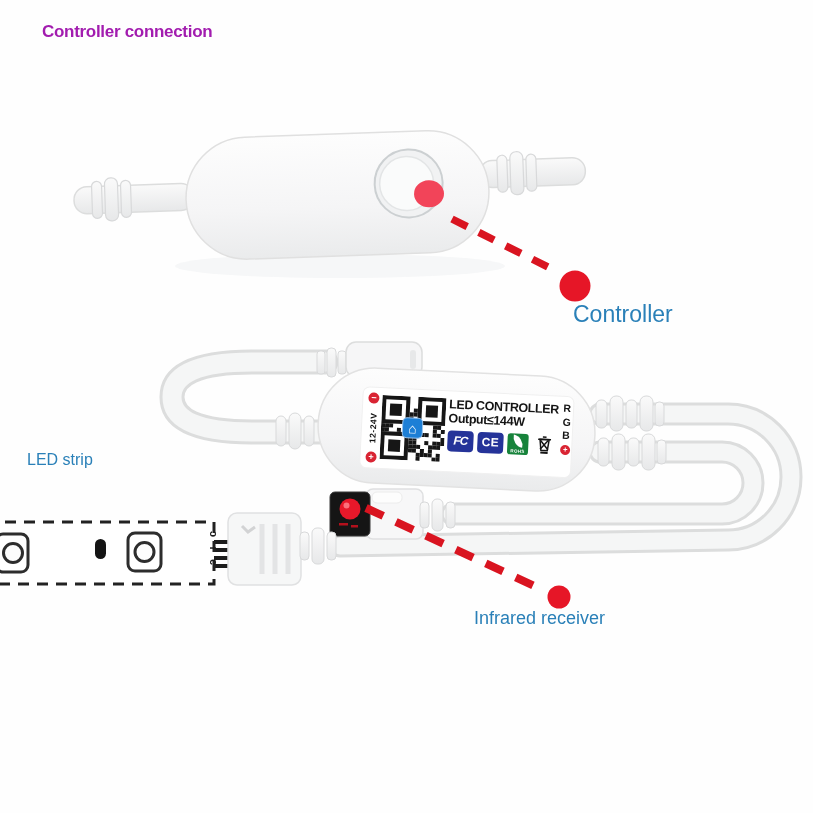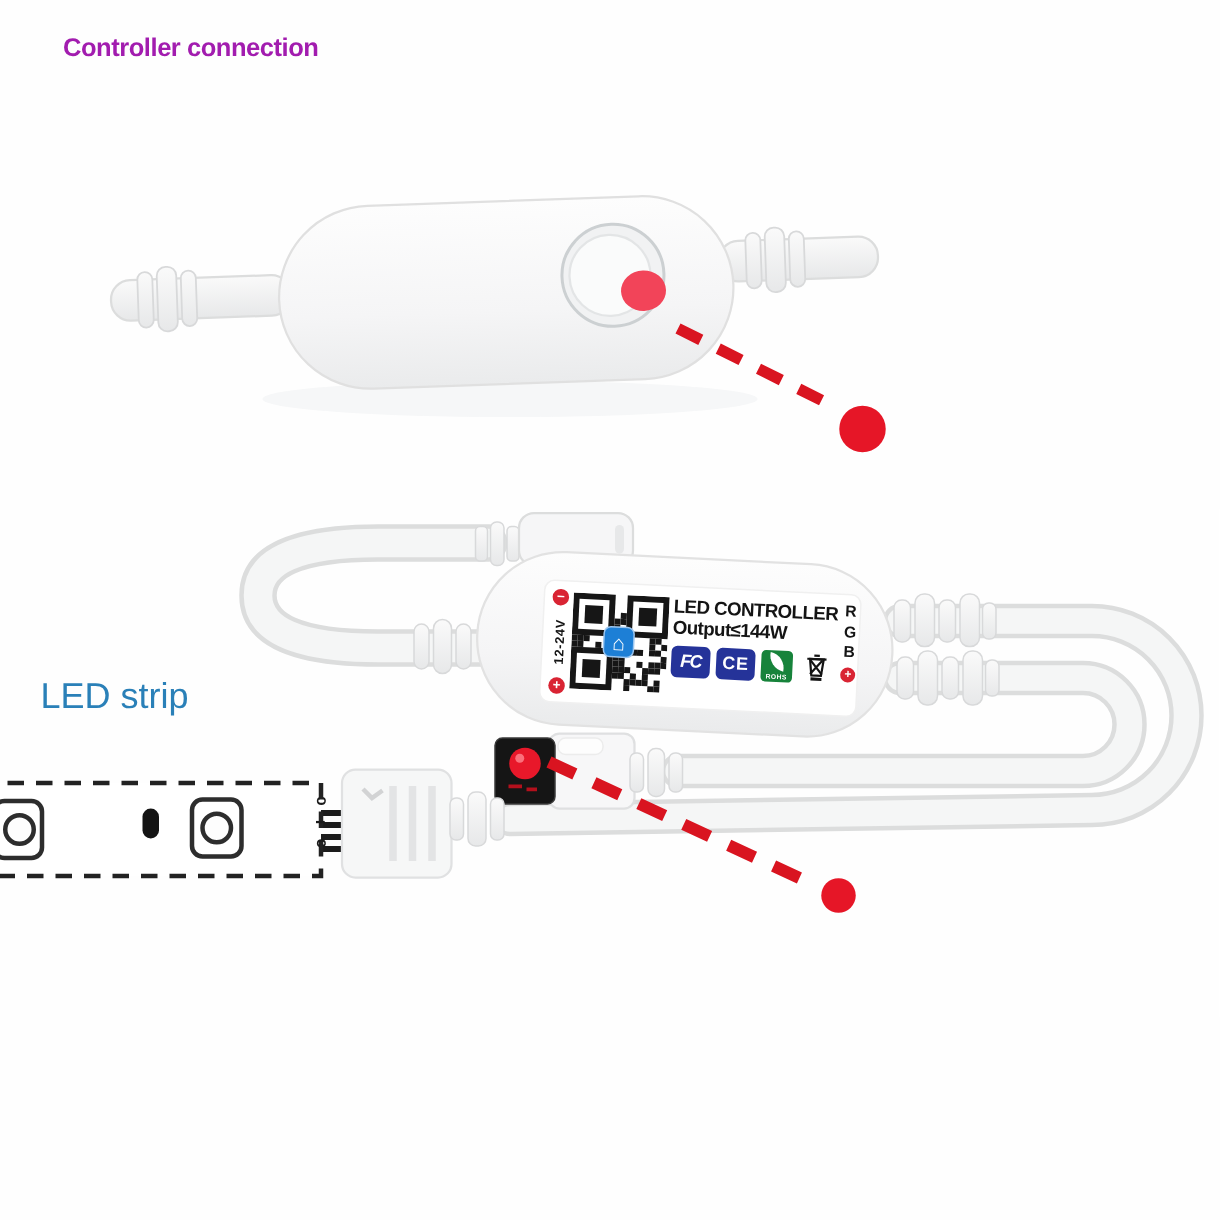--- a/index.html
+++ b/index.html
@@ -4,21 +4,21 @@
 <style>
   html,body{margin:0;padding:0;background:#fff;}
   #canvas{position:relative;width:813px;height:813px;background:#fefefe;overflow:hidden;
           font-family:"Liberation Sans",sans-serif;}
   #scene{position:absolute;left:0;top:0;z-index:1;}
   .overlay{position:absolute;z-index:3;}
   #title{left:28px;top:16px;font-size:17px;line-height:31px;font-weight:700;
          color:#a21caf;letter-spacing:-0.3px;margin-left:14px;}
   .anno{color:#2a80b8;}
   #controller-label{left:573px;top:301px;font-size:23px;}
-  #ledstrip-label{left:27px;top:451px;font-size:24px;}
+  #ledstrip-label{left:27px;top:451px;font-size:16px;}
   #ir-label{left:474px;top:608px;font-size:18px;}
 
   
   #label-panel{left:361px;top:386px;width:212px;height:82px;background:#fff;
     border:1px solid #f0f0f0;border-radius:7px;transform:rotate(2.8deg);
     transform-origin:0 50%;display:flex;align-items:stretch;gap:3px;
     padding:4px 4px 4px 5px;box-sizing:border-box;z-index:4;}
   .polarity{width:13px;display:flex;flex-direction:column;align-items:center;
     justify-content:space-between;padding:1px 0;}
   .pole{width:11px;height:11px;border-radius:50%;background:#d92433;color:#fff;
@@ -190,21 +190,23 @@
     </g>
 
     <line x1="366" y1="508" x2="543" y2="590" stroke="#d91420" stroke-width="8" stroke-dasharray="19 14"></line>
     <circle cx="559" cy="597" r="11.5" fill="#e61627"></circle>
   </svg>
 
   <div id="title" class="overlay">
     <div>Controller connection</div>
   </div>
 
+  <div id="controller-label" class="overlay anno">Controller</div>
   <div id="ledstrip-label" class="overlay anno">LED strip</div>
+  <div id="ir-label" class="overlay anno">Infrared receiver</div>
 
   <div id="label-panel" class="overlay">
     <div class="polarity">
       <div class="pole">−</div>
       <div id="voltage">12-24V</div>
       <div class="pole">+</div>
     </div>
     <div id="qr-wrap">
       <svg id="qr-svg" width="64" height="64" viewBox="0 0 64 64">
           <g fill="#161616">

